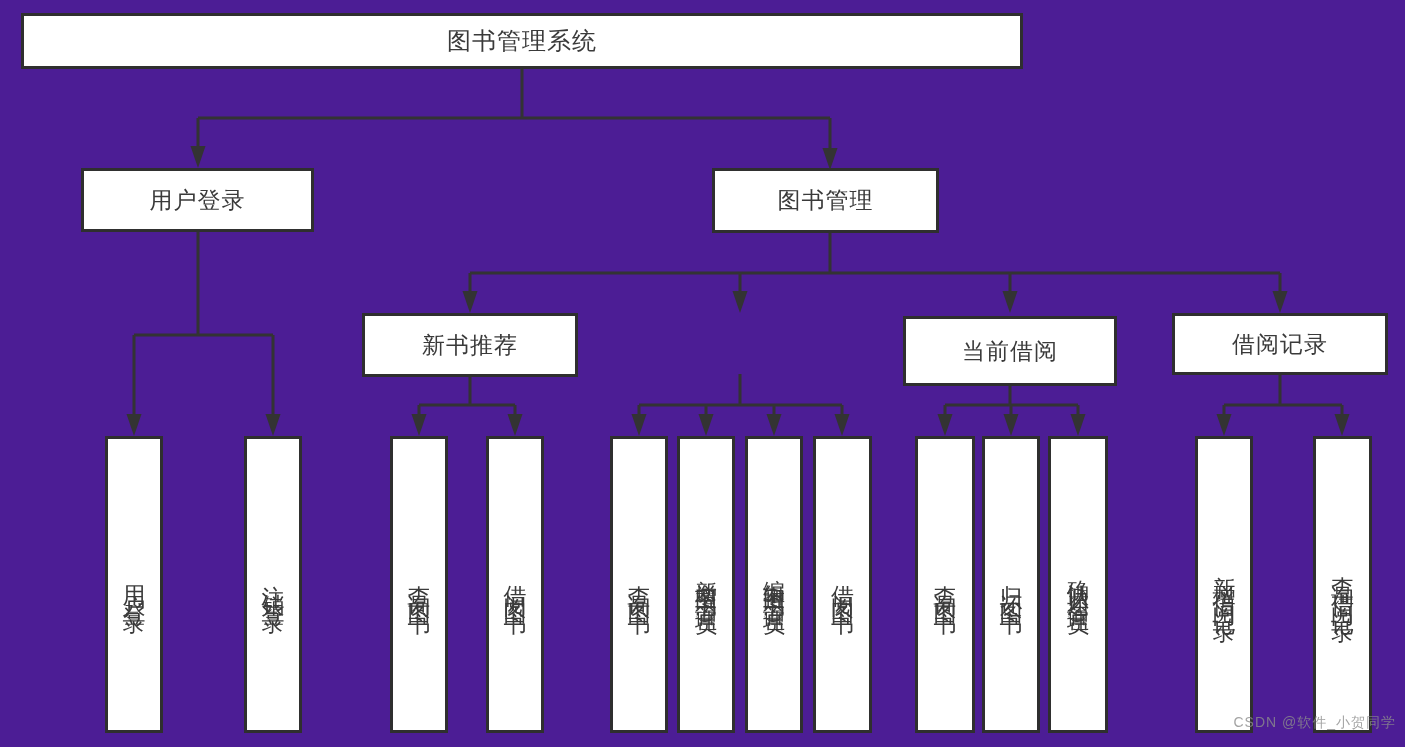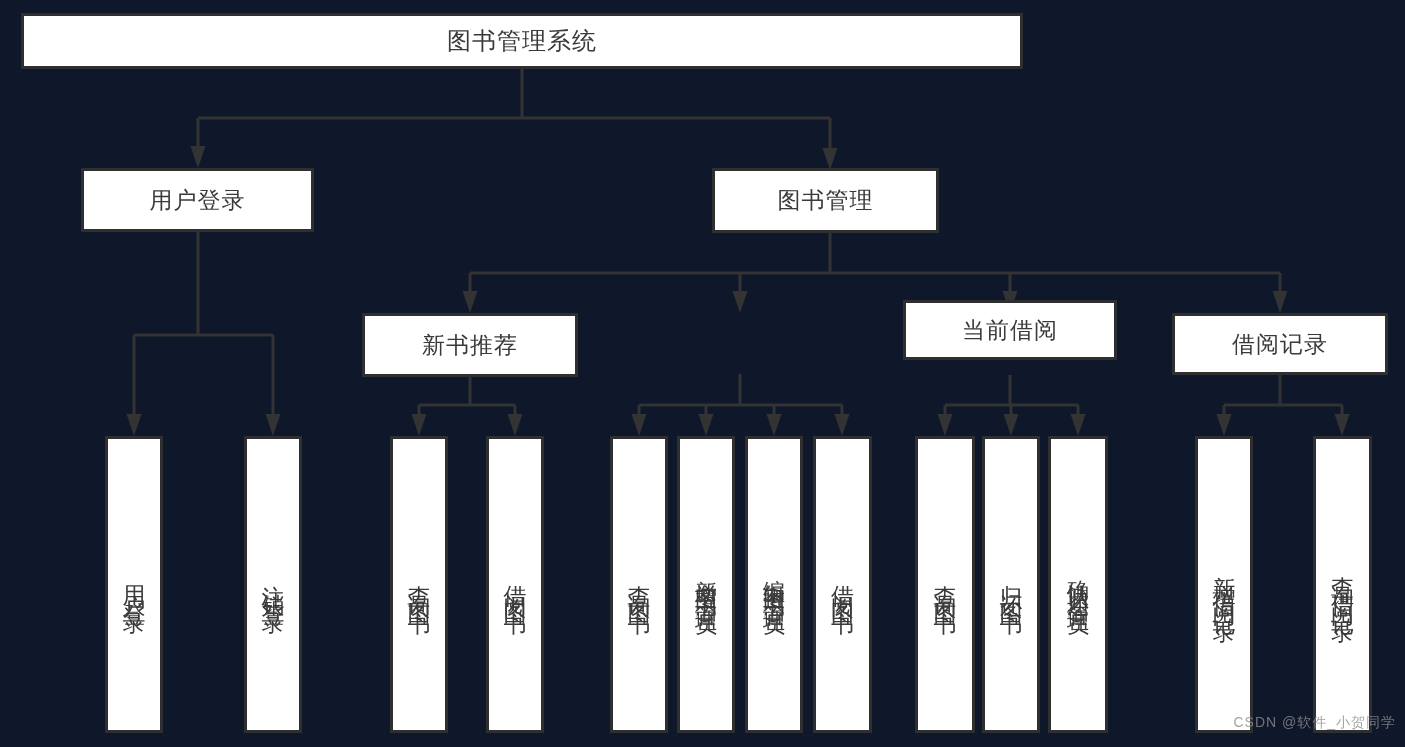--- a/index.html
+++ b/index.html
@@ -5,21 +5,21 @@
   html, body {
     margin: 0; padding: 0;
     width: 1405px; height: 747px;
     background: #ffffff;
     font-family: "Liberation Sans", sans-serif;
     overflow: hidden;
   }
   .canvas {
     position: relative;
     width: 1405px; height: 747px;
-    background: #0f172a;
+    background: #4c1d95;
   }
   .wires {
     position: absolute; left: 0; top: 0;
     width: 1405px; height: 747px;
     pointer-events: none;
   }
   .hbox, .vbox {
     position: absolute;
     box-sizing: border-box;
     background: #ffffff;
@@ -92,21 +92,21 @@
       <polygon points="1334.5,414 1349.5,414 1342,436"></polygon>
     </g>
   </svg>
 
   <div class="hbox root" style="left:21px; top:13px; width:1002px; height:56px;">图书管理系统</div>
 
   <div class="hbox" style="left:81px; top:168px; width:233px; height:64px;">用户登录</div>
   <div class="hbox" style="left:712px; top:168px; width:227px; height:65px;">图书管理</div>
 
   <div class="hbox" style="left:362px; top:313px; width:216px; height:64px;">新书推荐</div>
-  <div class="hbox" style="left:903px; top:300px; width:214px; height:60px;">当前借阅</div>
+  <div class="hbox" style="left:903px; top:316px; width:214px; height:70px;">当前借阅</div>
   <div class="hbox" style="left:1172px; top:313px; width:216px; height:62px;">借阅记录</div>
 
   <div class="vbox" style="left:105px; top:436px; width:58px; height:297px;">
     <span class="vtext">用户登录</span>
   </div>
   <div class="vbox" style="left:244px; top:436px; width:58px; height:297px;">
     <span class="vtext">注销登录</span>
   </div>
 
   <div class="vbox" style="left:390px; top:436px; width:58px; height:297px;">

